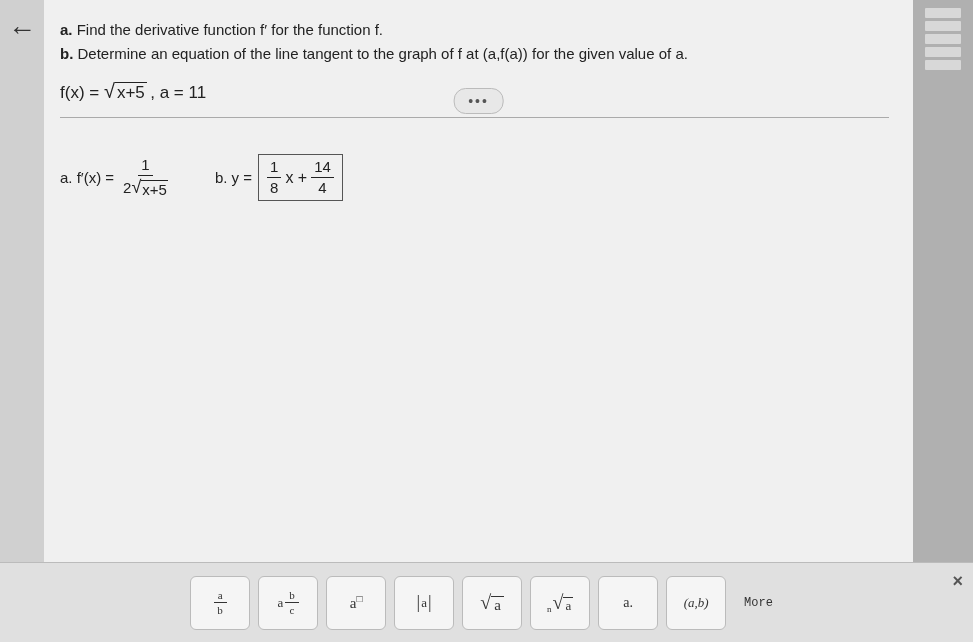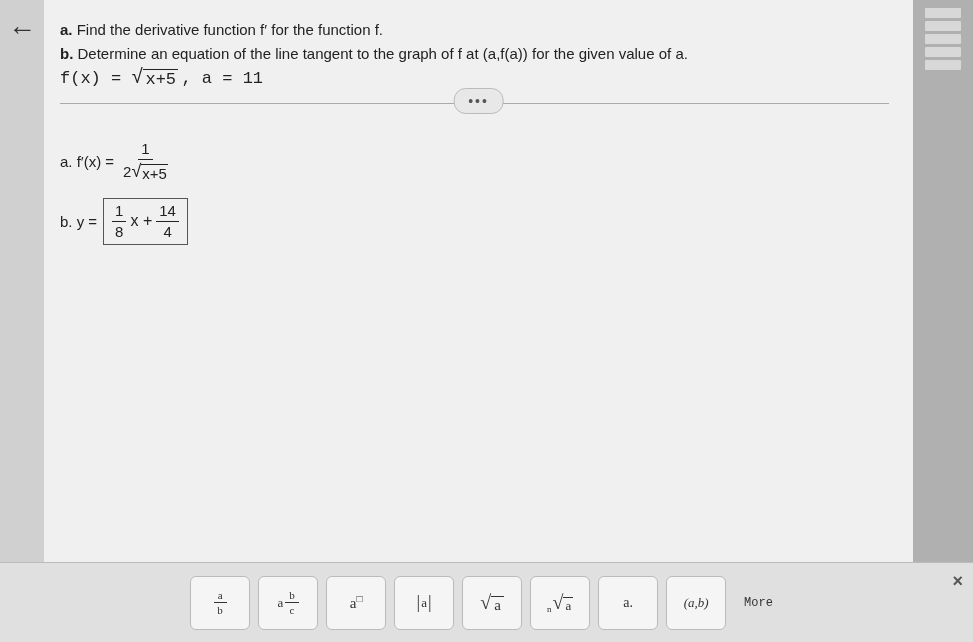--- a/index.html
+++ b/index.html
@@ -47,22 +47,23 @@
       color: #222;
       line-height: 1.6;
       font-family: Arial, sans-serif;
     }
 
     .problem-text b {
       font-weight: bold;
     }
 
     .formula-line {
+      margin-top: 14px;
       font-size: 17px;
-      font-family: Liberation Mono, monospace;
+      font-family: Liberation Sans, sans-serif;
       color: #222;
     }
 
     .divider {
       border: none;
       border-top: 1px solid #aaa;
       margin: 14px 0 0 0;
       width: 100%;
     }
 
@@ -77,22 +78,21 @@
       padding: 4px 14px;
       cursor: pointer;
       font-size: 14px;
       letter-spacing: 2px;
       color: #555;
     }
 
     .answer-section {
       margin-top: 36px;
       display: flex;
-      flex-direction: column;
-      gap: 15px;
+      gap: 44px;
     }
 
     .answer-row {
       display: flex;
       align-items: center;
       gap: 6px;
       font-size: 16px;
       font-family: Arial, sans-serif;
       color: #222;
     }

